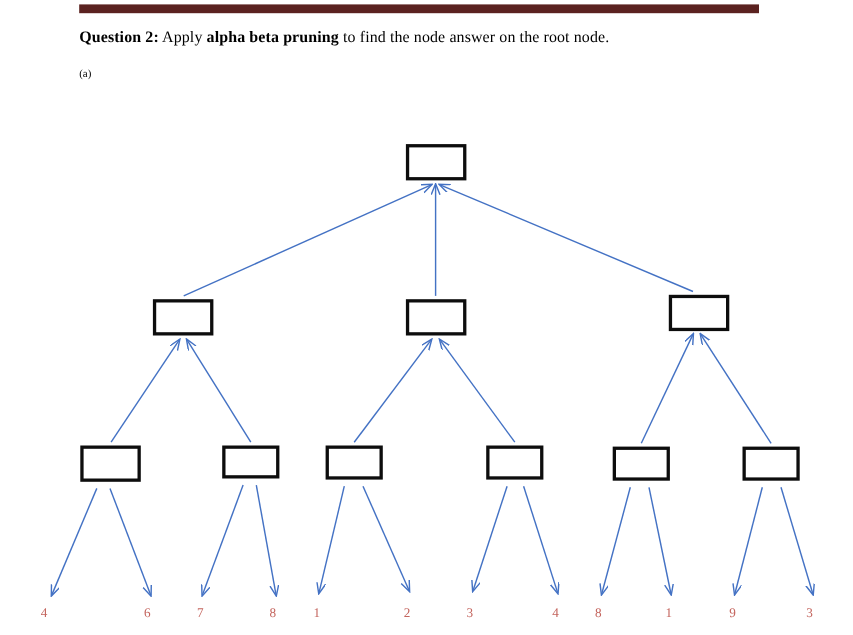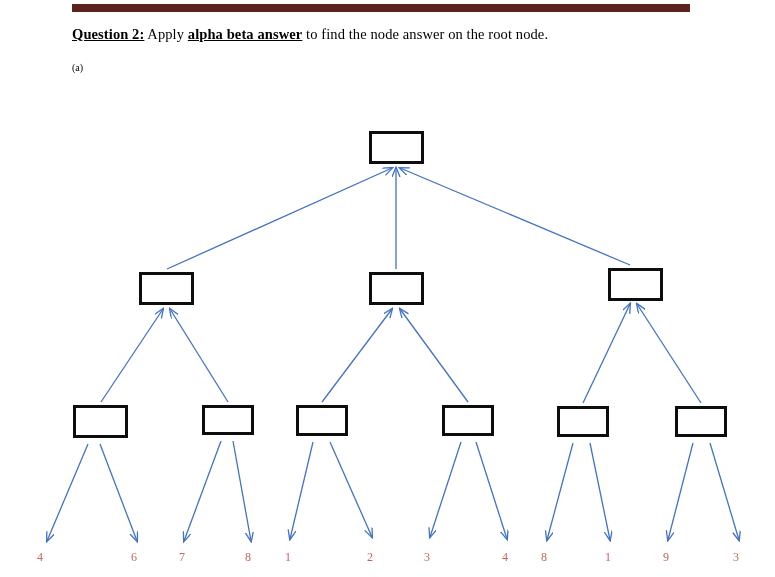--- a/index.html
+++ b/index.html
@@ -28,21 +28,21 @@
   #question-line {
     position: absolute;
     left: 72px;
     top: 24px;
     width: 660px;
     font-size: 14.5px;
     line-height: 20px;
     letter-spacing: 0.1px;
     color: #000;
   }
-  #question-line .b { font-weight: bold; text-decoration: underline; }
+  #question-line .b { font-weight: bold; }
 
   #part-label {
     position: absolute;
     left: 72px;
     top: 62px;
     font-size: 10px;
     color: #000;
   }
 
   #tree-canvas {
@@ -67,21 +67,21 @@
     text-align: center;
     width: 20px;
     font-family: "Liberation Serif", serif;
   }
 </style>
 </head>
 <body>
 
 <div id="top-rule"></div>
 
-<div id="question-line"><span class="b">Question 2:</span><span> Apply </span><span class="b">alpha beta answer</span><span> to find the node answer on the root node.</span></div>
+<div id="question-line"><span class="b">Question 2:</span><span> Apply </span><span class="b">alpha beta pruning</span><span> to find the node answer on the root node.</span></div>
 
 <div id="part-label">(a)</div>
 
 <svg id="tree-canvas" viewBox="0 0 775 577" xmlns="http://www.w3.org/2000/svg">
   <defs>
     <marker id="arrowhead" markerWidth="11" markerHeight="11" refX="9" refY="4" orient="auto" markerUnits="userSpaceOnUse">
       <path d="M0,0 L10,4 L0,8" fill="none" stroke="#4472C4" stroke-width="1.3"></path>
     </marker>
   </defs>
   <g id="edges-root">

